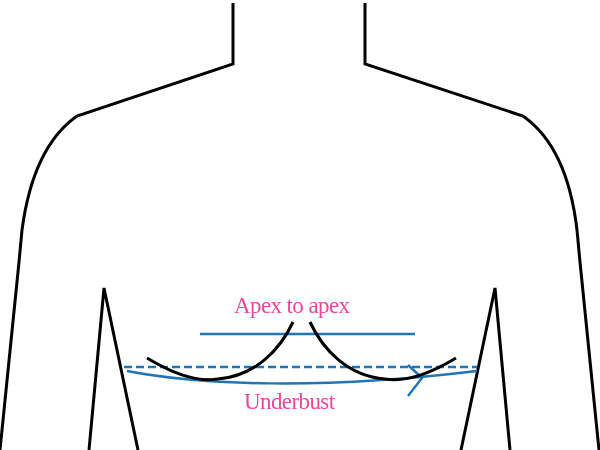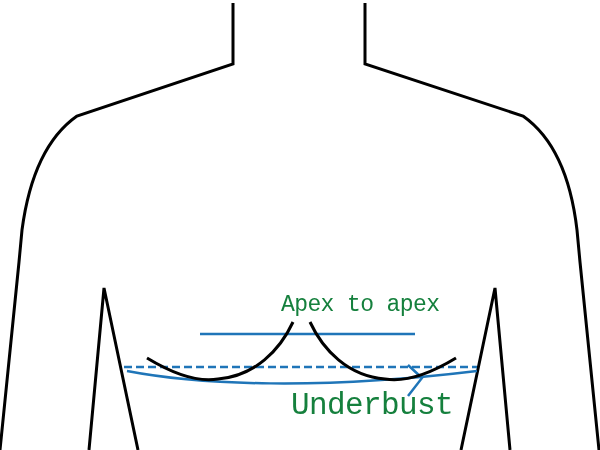--- a/index.html
+++ b/index.html
@@ -3,28 +3,27 @@
   <meta charset="utf-8">
   <style>
     html, body { margin: 0; padding: 0; background: #ffffff; }
     body { width: 600px; height: 450px; overflow: hidden; position: relative; }
     #canvas { position: absolute; left: 0; top: 0; width: 600px; height: 450px; }
     .body-line { fill: none; stroke: #000000; stroke-width: 3; stroke-linejoin: miter; stroke-linecap: butt; }
     .cup { fill: none; stroke: #000000; stroke-width: 3; stroke-linecap: butt; }
     .blue { fill: none; stroke-width: 2.5; stroke-linecap: butt; }
     .label {
       position: absolute;
-      font-family: Liberation Mono, monospace;
-      color: #15803d;
+      font-family: Liberation Serif, serif;
+      color: #ec4899;
       white-space: nowrap;
       line-height: 1;
-      margin-left: 47px;
     }
     #label-apex { left: 234px; top: 294px; font-size: 23px; letter-spacing: -0.6px; }
-    #label-underbust { left: 244px; top: 390px; font-size: 31px; letter-spacing: -0.6px; }
+    #label-underbust { left: 244px; top: 390px; font-size: 23px; letter-spacing: -0.6px; }
   </style>
 </head>
 <body>
 
 <svg id="canvas" viewBox="0 0 600 450" xmlns="http://www.w3.org/2000/svg">
 
   <path class="body-line" d="M233,3 L233,64 L77,116 C50,135 30,170 22,230 L19,262 L0,450"></path>
   <path class="body-line" d="M365,3 L365,64 L523,116 C550,135 570,170 577,230 L580,262 L599,450"></path>
 
   <path class="body-line" d="M89,450 L104,288 L138,450"></path>

